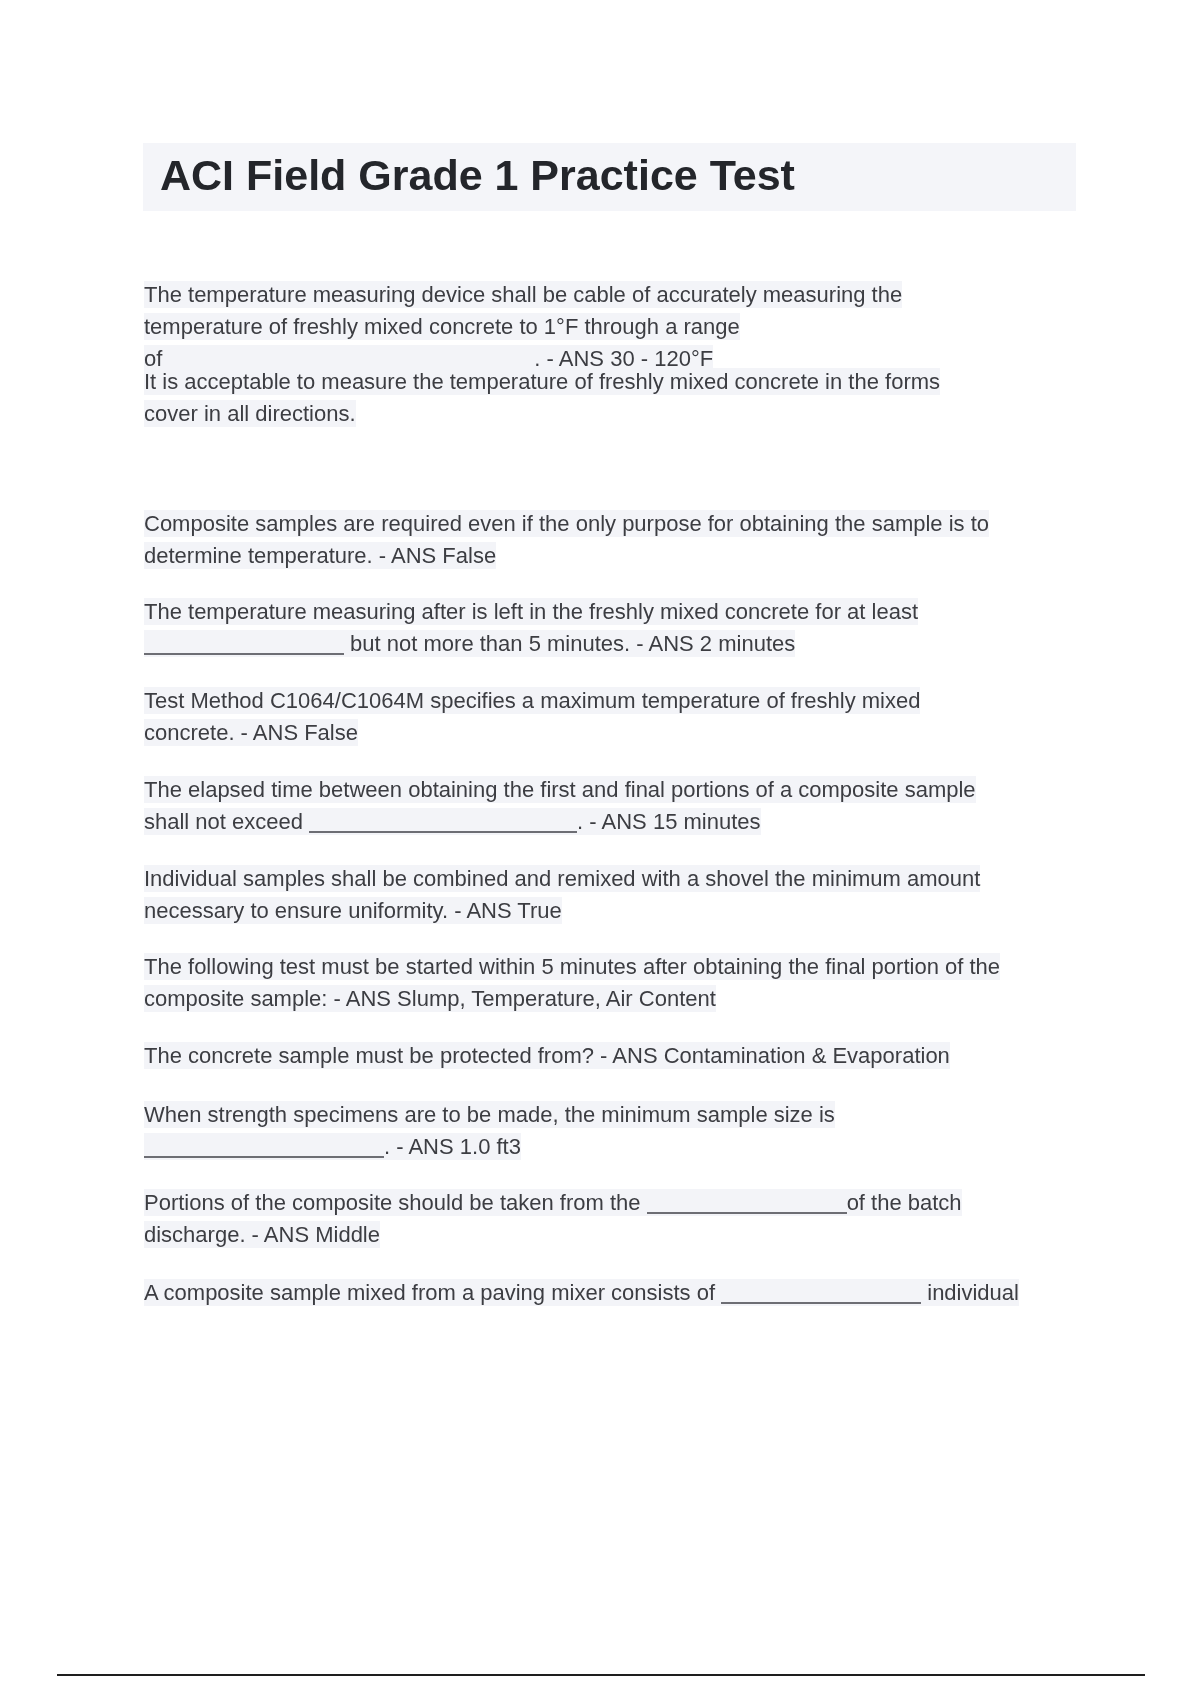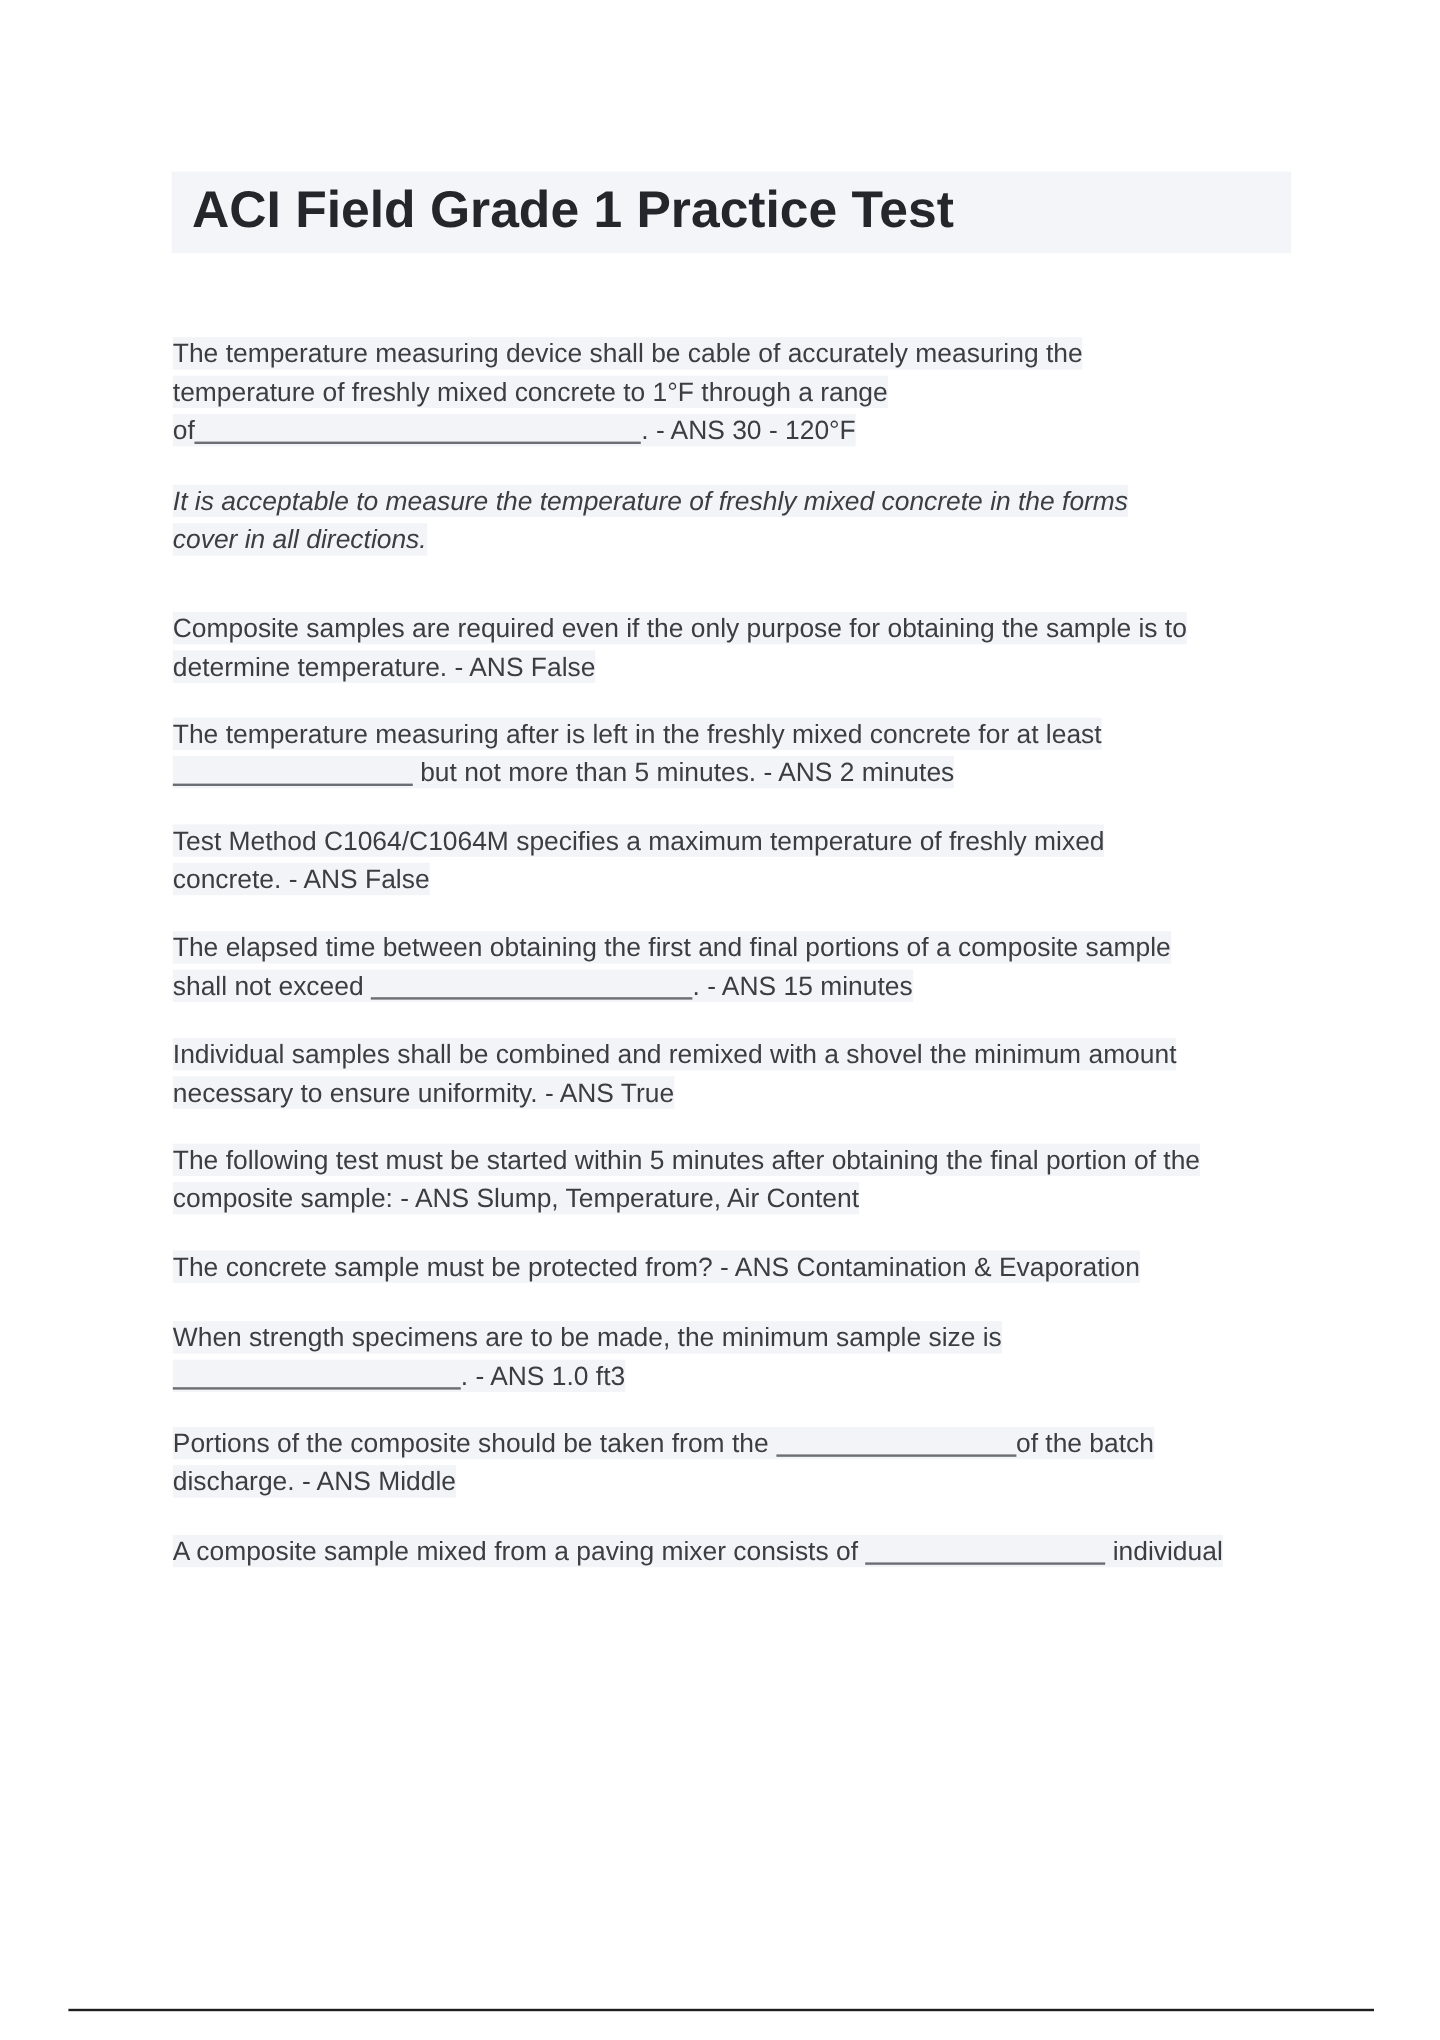--- a/index.html
+++ b/index.html
@@ -38,21 +38,21 @@
 
 <div class="title-band"></div>
 <div class="title">ACI Field Grade 1 Practice Test</div>
 
 <div id="qa-container">
     <div class="qa" style="top: 279px;">
       <div class="line"><span class="hl">The temperature measuring device shall be cable of accurately measuring the</span></div>
       <div class="line"><span class="hl">temperature of freshly mixed concrete to 1°F through a range</span></div>
       <div class="line"><span class="hl"><span>of</span><span class="blank" style="width: 372px;"></span><span>. - ANS  30 - 120°F</span></span></div>
     </div>
-    <div class="qa" style="top: 402px; font-style: italic;">
+    <div class="qa" style="top: 366px;">
       <div class="line"><span class="hl">It is acceptable to measure the temperature of freshly mixed concrete in the forms</span></div>
       <div class="line"><span class="hl">cover in all directions.</span></div>
     </div>
     <div class="qa" style="top: 508px;">
       <div class="line"><span class="hl">Composite samples are required even if the only purpose for obtaining the sample is to</span></div>
       <div class="line"><span class="hl">determine temperature. - ANS  False</span></div>
     </div>
     <div class="qa" style="top: 596px;">
       <div class="line"><span class="hl">The temperature measuring after is left in the freshly mixed concrete for at least</span></div>
       <div class="line"><span class="hl"><span></span><span class="blank" style="width: 200px;"></span><span> but not more than 5 minutes. - ANS  2 minutes</span></span></div>

